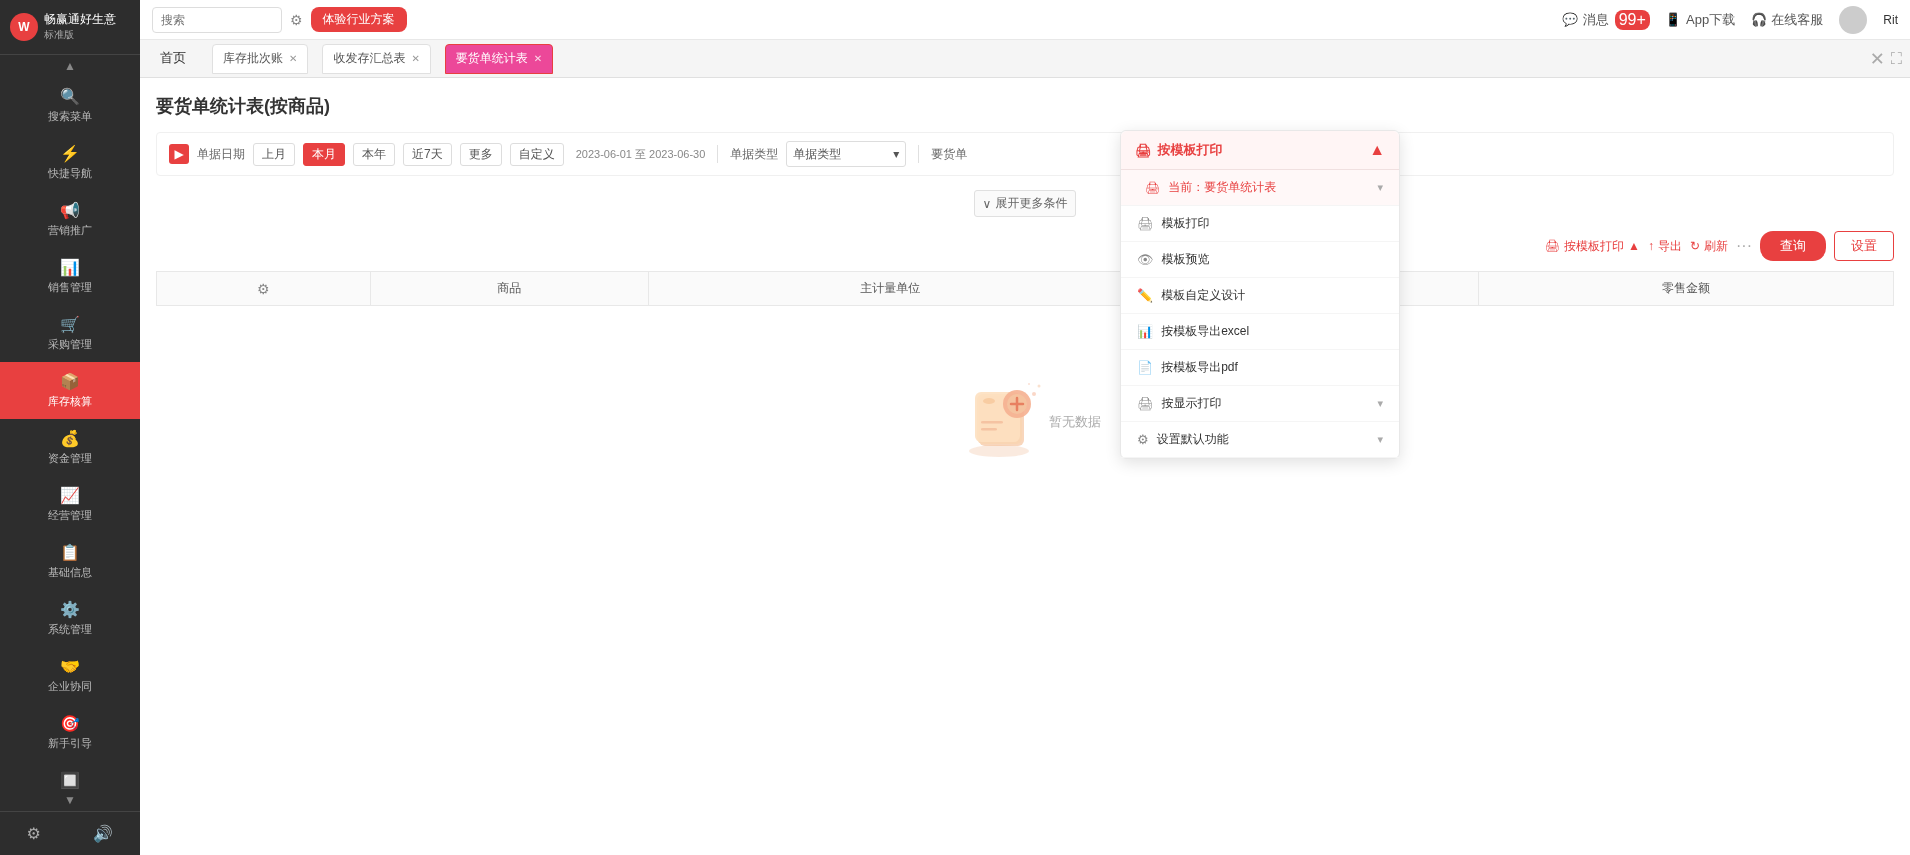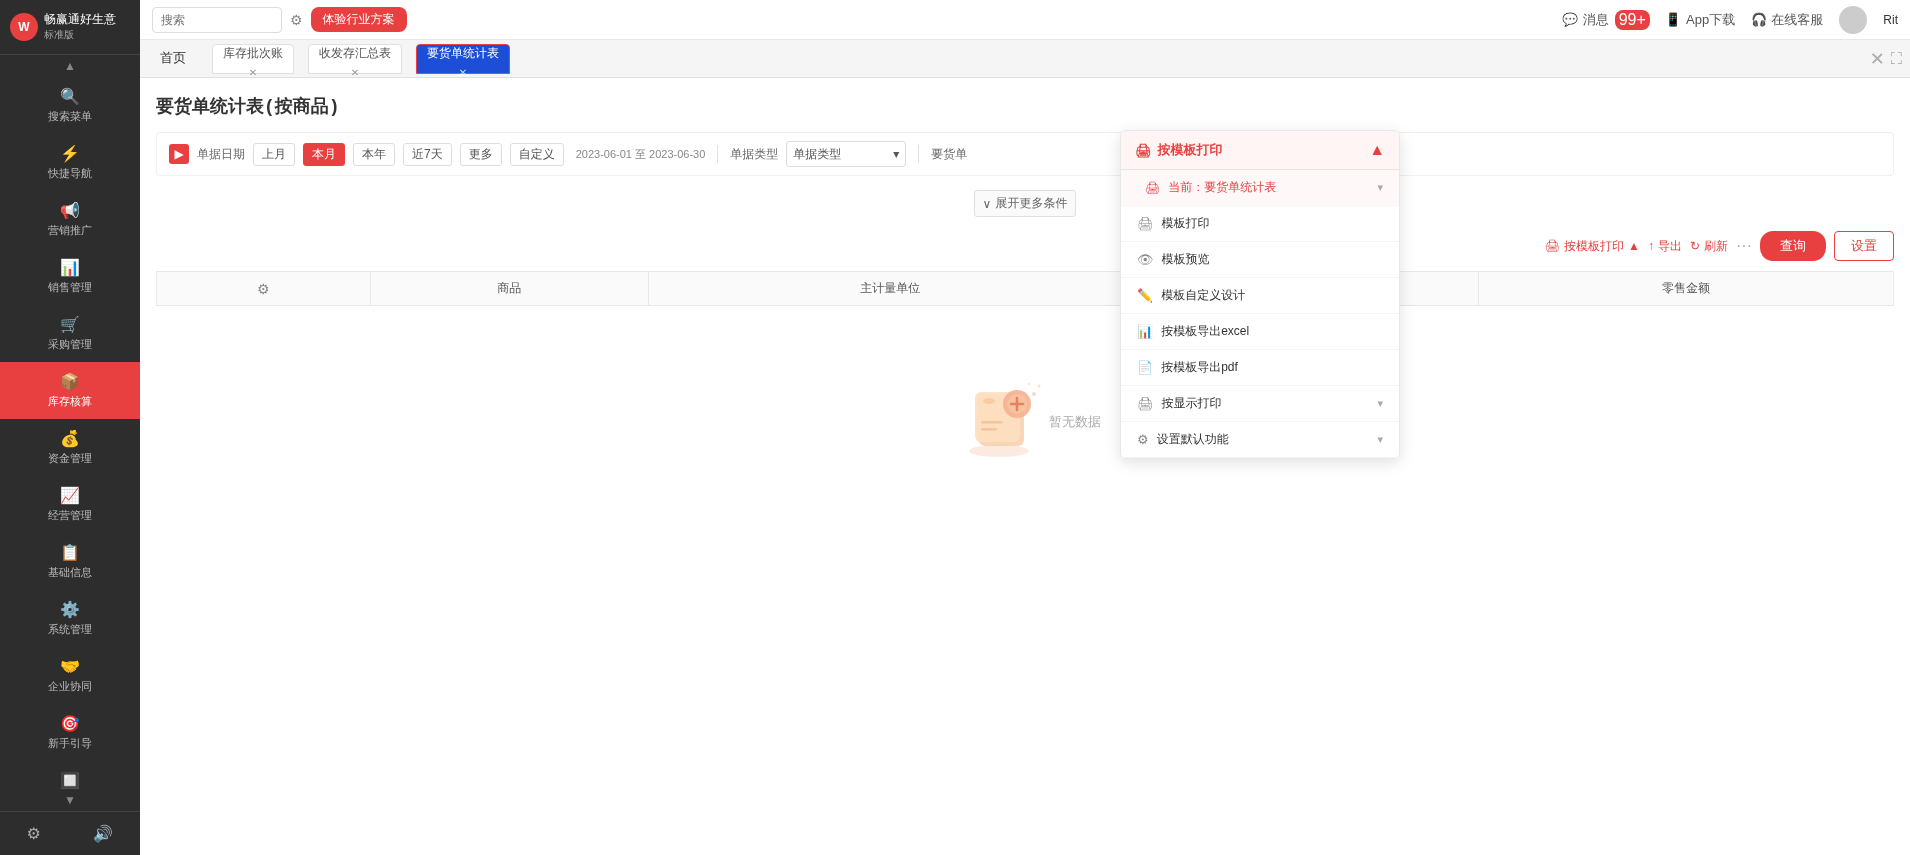--- a/index.html
+++ b/index.html
@@ -150,24 +150,23 @@
       border: 1px solid #e0e0e0;
       border-radius: 4px 4px 0 0;
       display: flex;
       align-items: center;
       padding: 0 10px;
       font-size: 12px;
       cursor: pointer;
       gap: 6px;
       color: #555;
       position: relative;
-      flex-direction: column;
     }
     .tab.active {
-      background: #1d4ed8;
+      background: #ec4899;
       color: #fff;
       border-color: #e84040;
       align-items: center;
     }
     .tab-close {
       font-size: 10px;
       color: #999;
       cursor: pointer;
       line-height: 1;
     }
@@ -179,21 +178,20 @@
       background: #fff;
       overflow: auto;
       position: relative;
       padding: 16px;
     }
     .page-title {
       font-size: 18px;
       font-weight: bold;
       color: #333;
       margin-bottom: 14px;
-      font-family: Liberation Mono, monospace;
     }
 
     
     .filter-bar {
       display: flex;
       align-items: center;
       gap: 8px;
       background: #fff;
       border: 1px solid #f0f0f0;
       border-radius: 4px;

